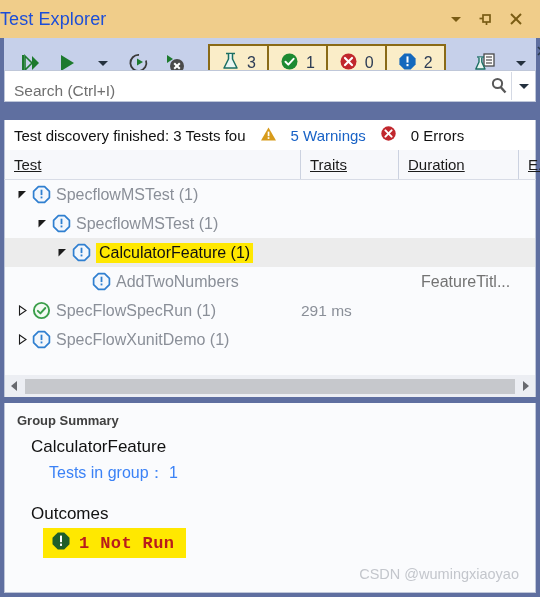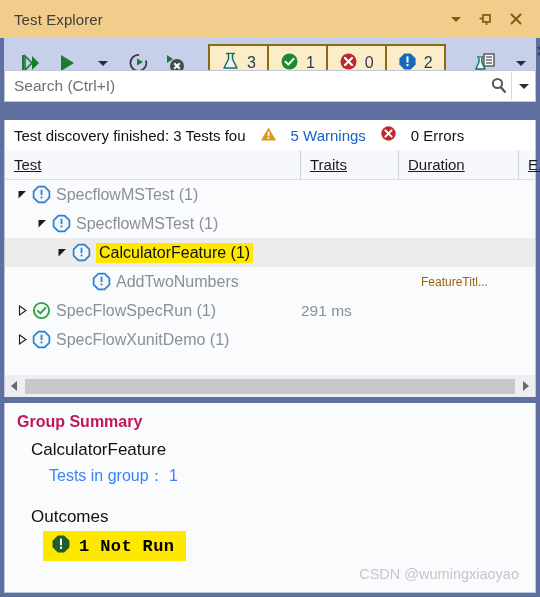--- a/index.html
+++ b/index.html
@@ -16,21 +16,21 @@
   }
 
   
   .titlebar{
     position:absolute;left:0;top:0;width:540px;height:38px;
     background:#f0cd8a;
     box-sizing:border-box;
     display:flex;align-items:center;
   }
   .title-text{
-    font-size:15px;color:#404040;margin-left:14px;letter-spacing:.1px;
+    font-size:18px;color:#1d4ed8;letter-spacing:.1px;
   }
   .title-btns{margin-left:auto;display:flex;align-items:center;gap:2px;padding-right:10px;}
   .tbtn{
     width:28px;height:28px;display:flex;align-items:center;justify-content:center;
     color:#7a5c14;
   }
   .tbtn svg{display:block;}
 
   
   .toolbar{
@@ -66,21 +66,21 @@
 
   .overflow{
     margin-left:auto;margin-right:7px;align-self:flex-start;margin-top:8px;
     display:flex;gap:1px;color:#2b3a4c;
   }
 
   
   .searchrow{
     position:absolute;left:4px;top:70px;width:532px;height:32px;
     background:#ffffff;border:1px solid #bfc7d9;box-sizing:border-box;
-    display:flex;align-items:center;
+    display:flex;align-items:flex-end;
   }
   .search-input{
     flex:1;border:0;outline:0;font-size:15.5px;color:#6c6c6c;
     font-family:"Liberation Sans", sans-serif;background:transparent;
     padding-left:9px;
   }
   .search-input::placeholder{color:#6f6f6f;opacity:1;}
   .search-icons{display:flex;align-items:center;height:100%;}
   .search-divider{width:1px;height:28px;background:#d4d9e4;margin:0 1px;}
   .search-caret{
@@ -130,21 +130,21 @@
   .exp{
     width:15px;display:flex;align-items:center;justify-content:center;flex:0 0 15px;
   }
   .ico{width:22px;display:flex;align-items:center;justify-content:center;flex:0 0 22px;}
   .lbl{margin-left:4px;}
   .lbl.hl{background:#ffe800;color:#111;padding:1px 3px;}
   .dur{
     position:absolute;left:296px;color:#8a8f98;font-size:15.5px;
   }
   .trait{
-    position:absolute;left:416px;color:#a16207;font-size:12px;
+    position:absolute;left:416px;color:#737373;font-size:16px;
   }
 
   
   .hscroll{
     position:absolute;left:4px;top:375px;width:532px;height:22px;
     background:#eceef3;box-sizing:border-box;
     display:flex;align-items:center;
     border-left:1px solid #bfc7d9;border-right:1px solid #bfc7d9;
   }
   .sarrow{width:19px;display:flex;align-items:center;justify-content:center;}
@@ -153,31 +153,31 @@
   }
 
   
   .summary{
     position:absolute;left:4px;top:403px;width:532px;height:190px;
     background:#fafbfd;box-sizing:border-box;
     border:1px solid #bfc7d9;border-top:none;
     padding:10px 0 0 0;
   }
   .sum-title{
-    font-size:16px;font-weight:bold;color:#be185d;margin:0 0 9px 12px;
+    font-size:13px;font-weight:bold;color:#404040;margin:0 0 9px 12px;
   }
   .sum-feature{font-size:17px;color:#111;margin:0 0 6px 26px;}
   .sum-count{font-size:16px;color:#3b82f6;margin:0 0 20px 44px;}
   .sum-out{font-size:17px;color:#111;margin:0 0 4px 26px;}
   .notrun{
     display:inline-flex;align-items:center;gap:8px;
     background:#ffe800;margin-left:38px;padding:3px 12px 3px 8px;
   }
   .notrun .t{
-    font-family:"Liberation Mono", monospace;font-size:17px;color:#000000;font-weight:bold;
+    font-family:"Liberation Mono", monospace;font-size:17px;color:#b91c1c;font-weight:bold;
     letter-spacing:.4px;
   }
   .watermark{
     position:absolute;right:16px;bottom:10px;
     font-size:14.5px;color:#c3c6cc;
   }
 </style>
 </head>
 <body>
 

